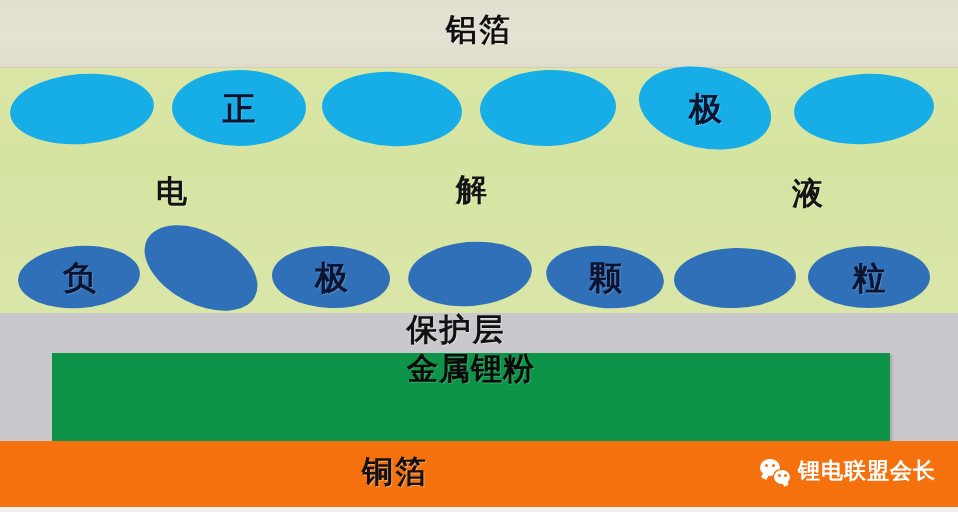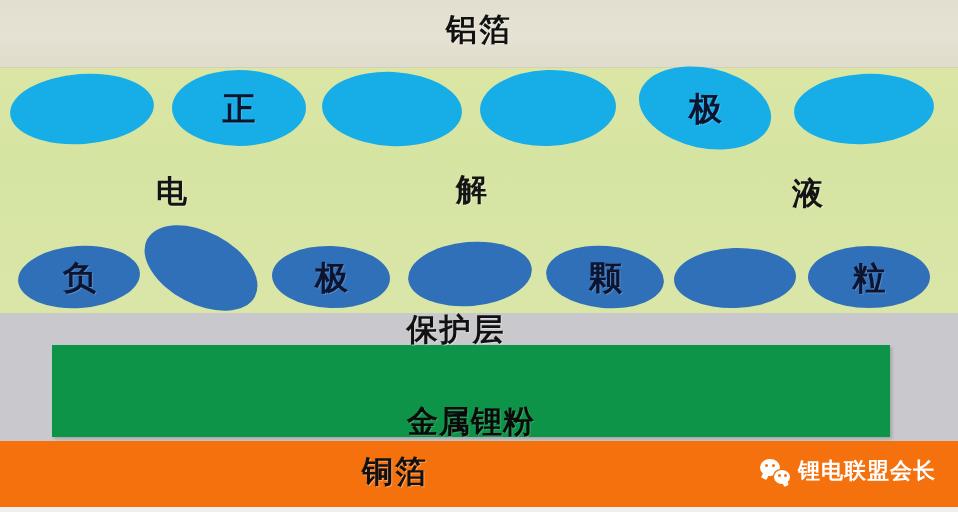--- a/index.html
+++ b/index.html
@@ -124,26 +124,26 @@
     top: 314px;
     width: 912px;
     text-align: center;
     z-index: 6;
   }
 
   
   #lithium-block {
     position: absolute;
     left: 52px;
-    top: 345px;
+    top: 353px;
     width: 838px;
     height: 92px;
     background: #0d9448;
     display: flex;
-    align-items: flex-end;
+    align-items: flex-start;
     justify-content: center;
     box-shadow: 2px 2px 3px rgba(0,0,0,0.18);
   }
   #lithium-label {
     font-size: 31px;
     font-weight: 700;
     color: #0a0a0a;
     letter-spacing: 1px;
     line-height: 1;
     text-shadow: 1px 1px 0 rgba(255,255,255,0.18);

